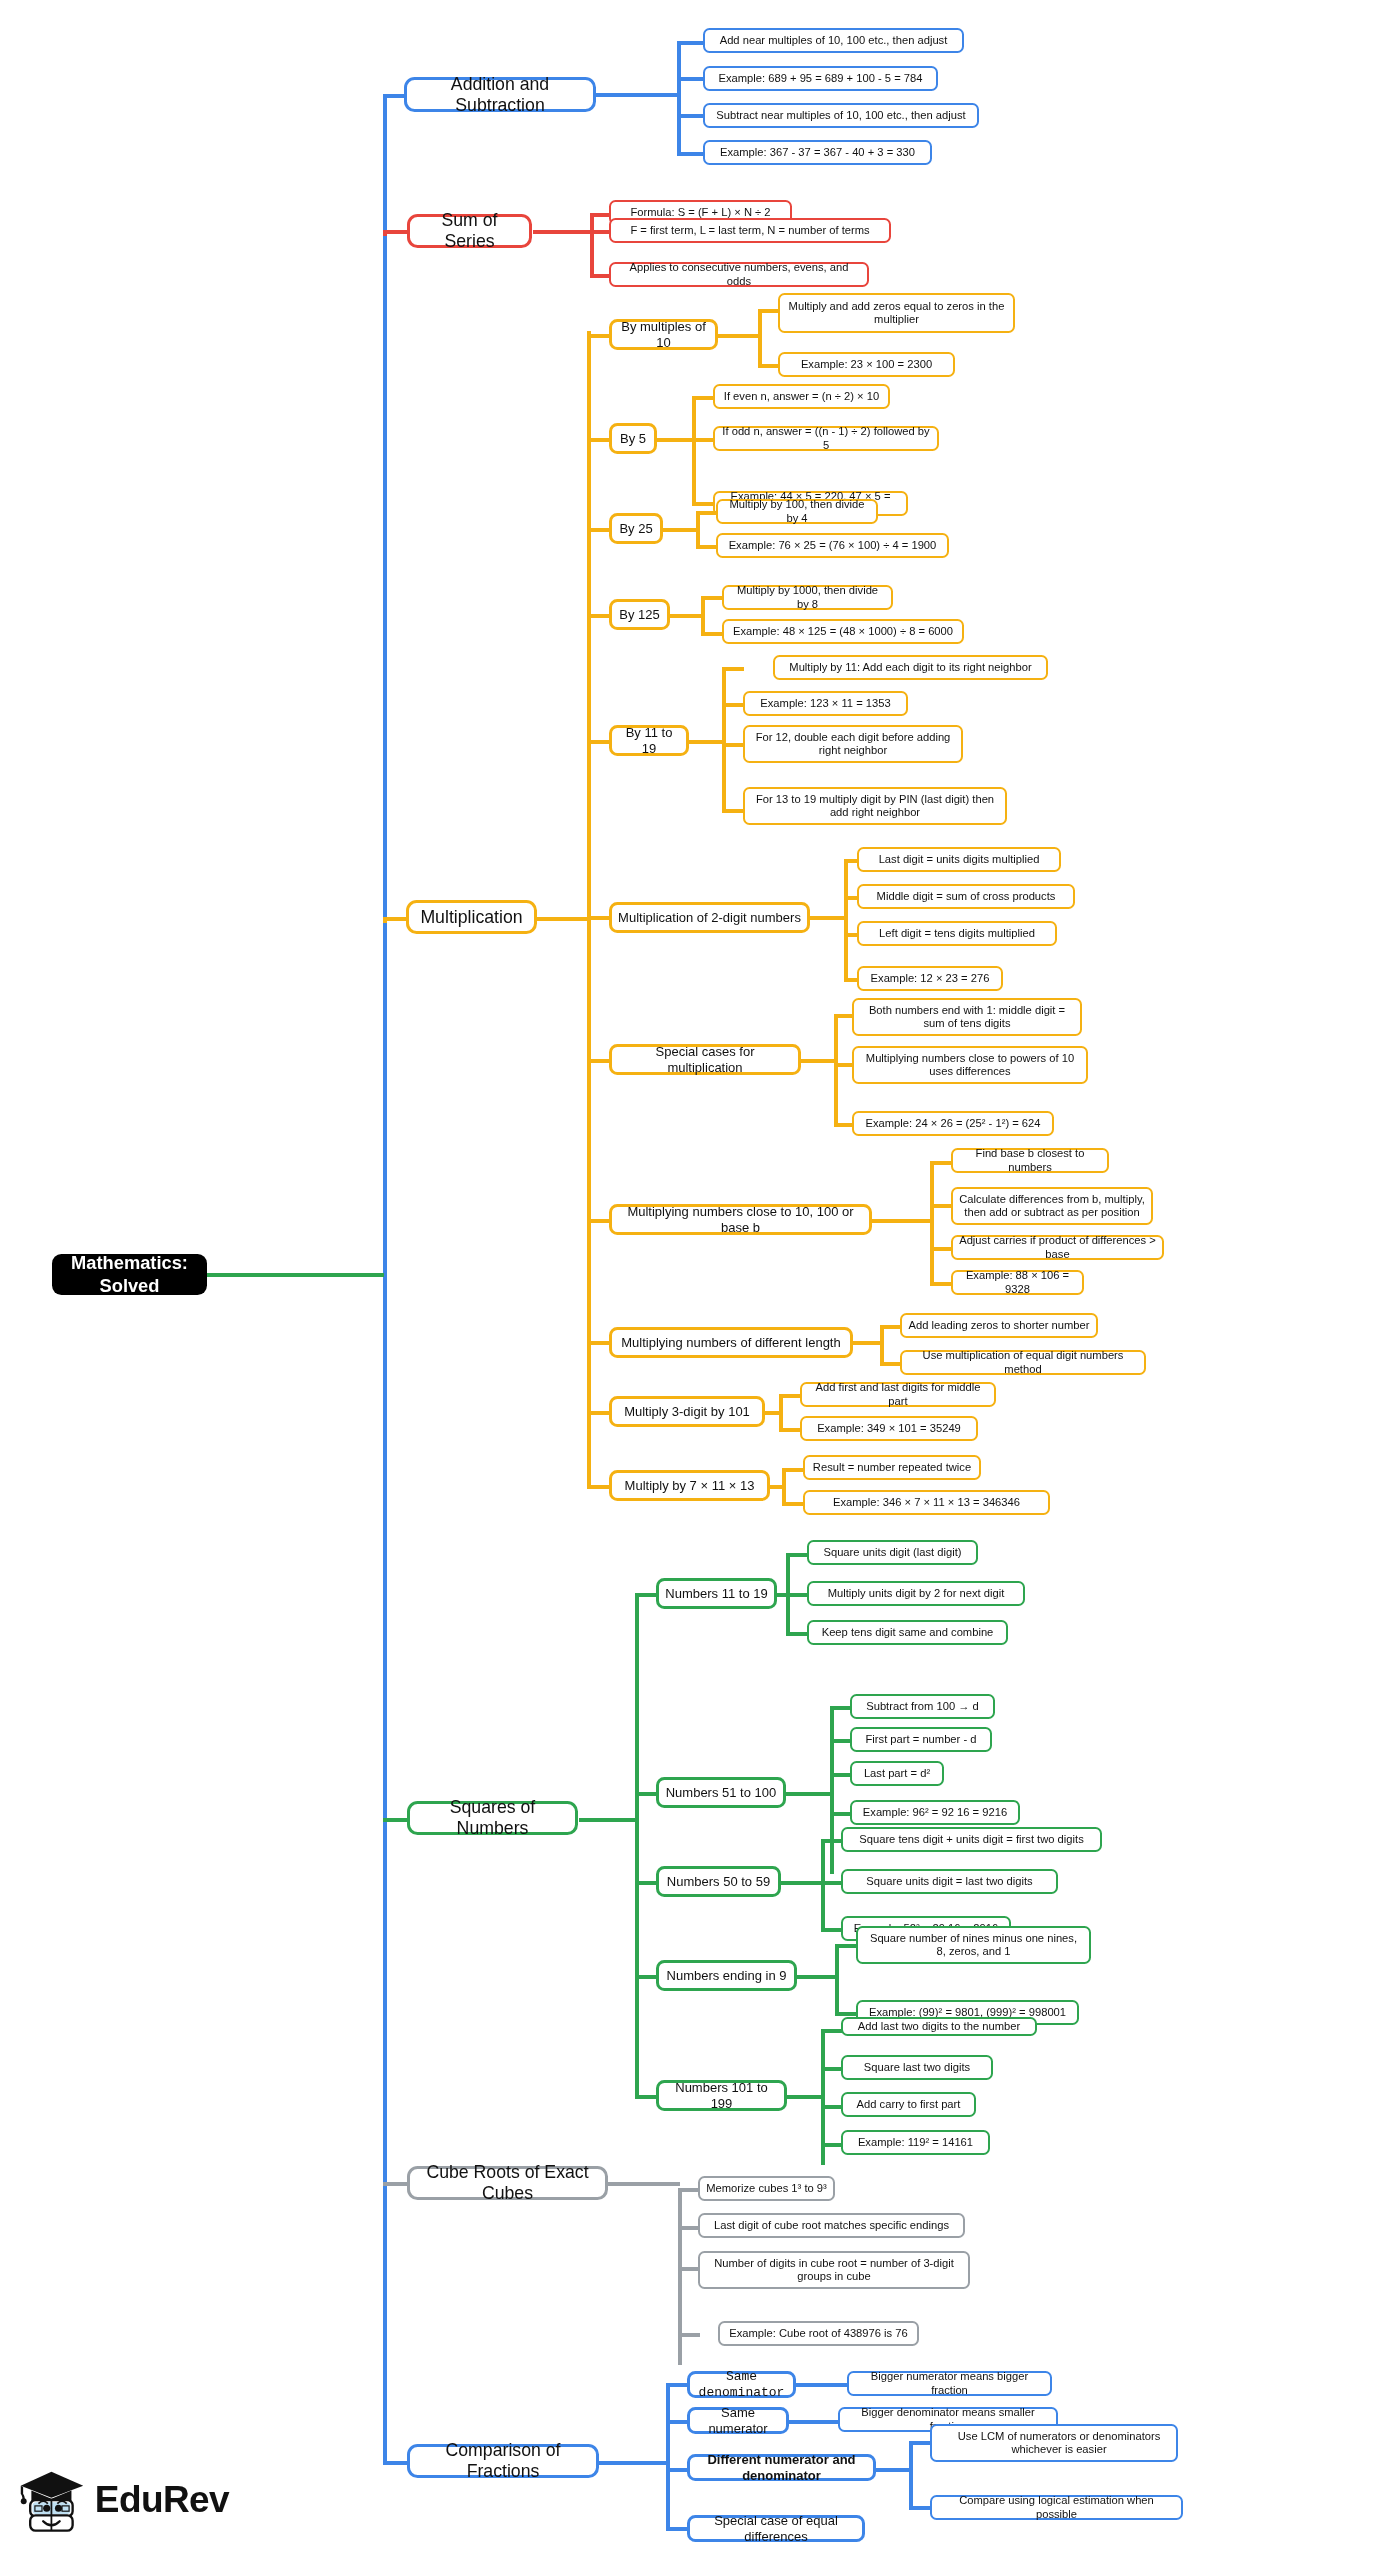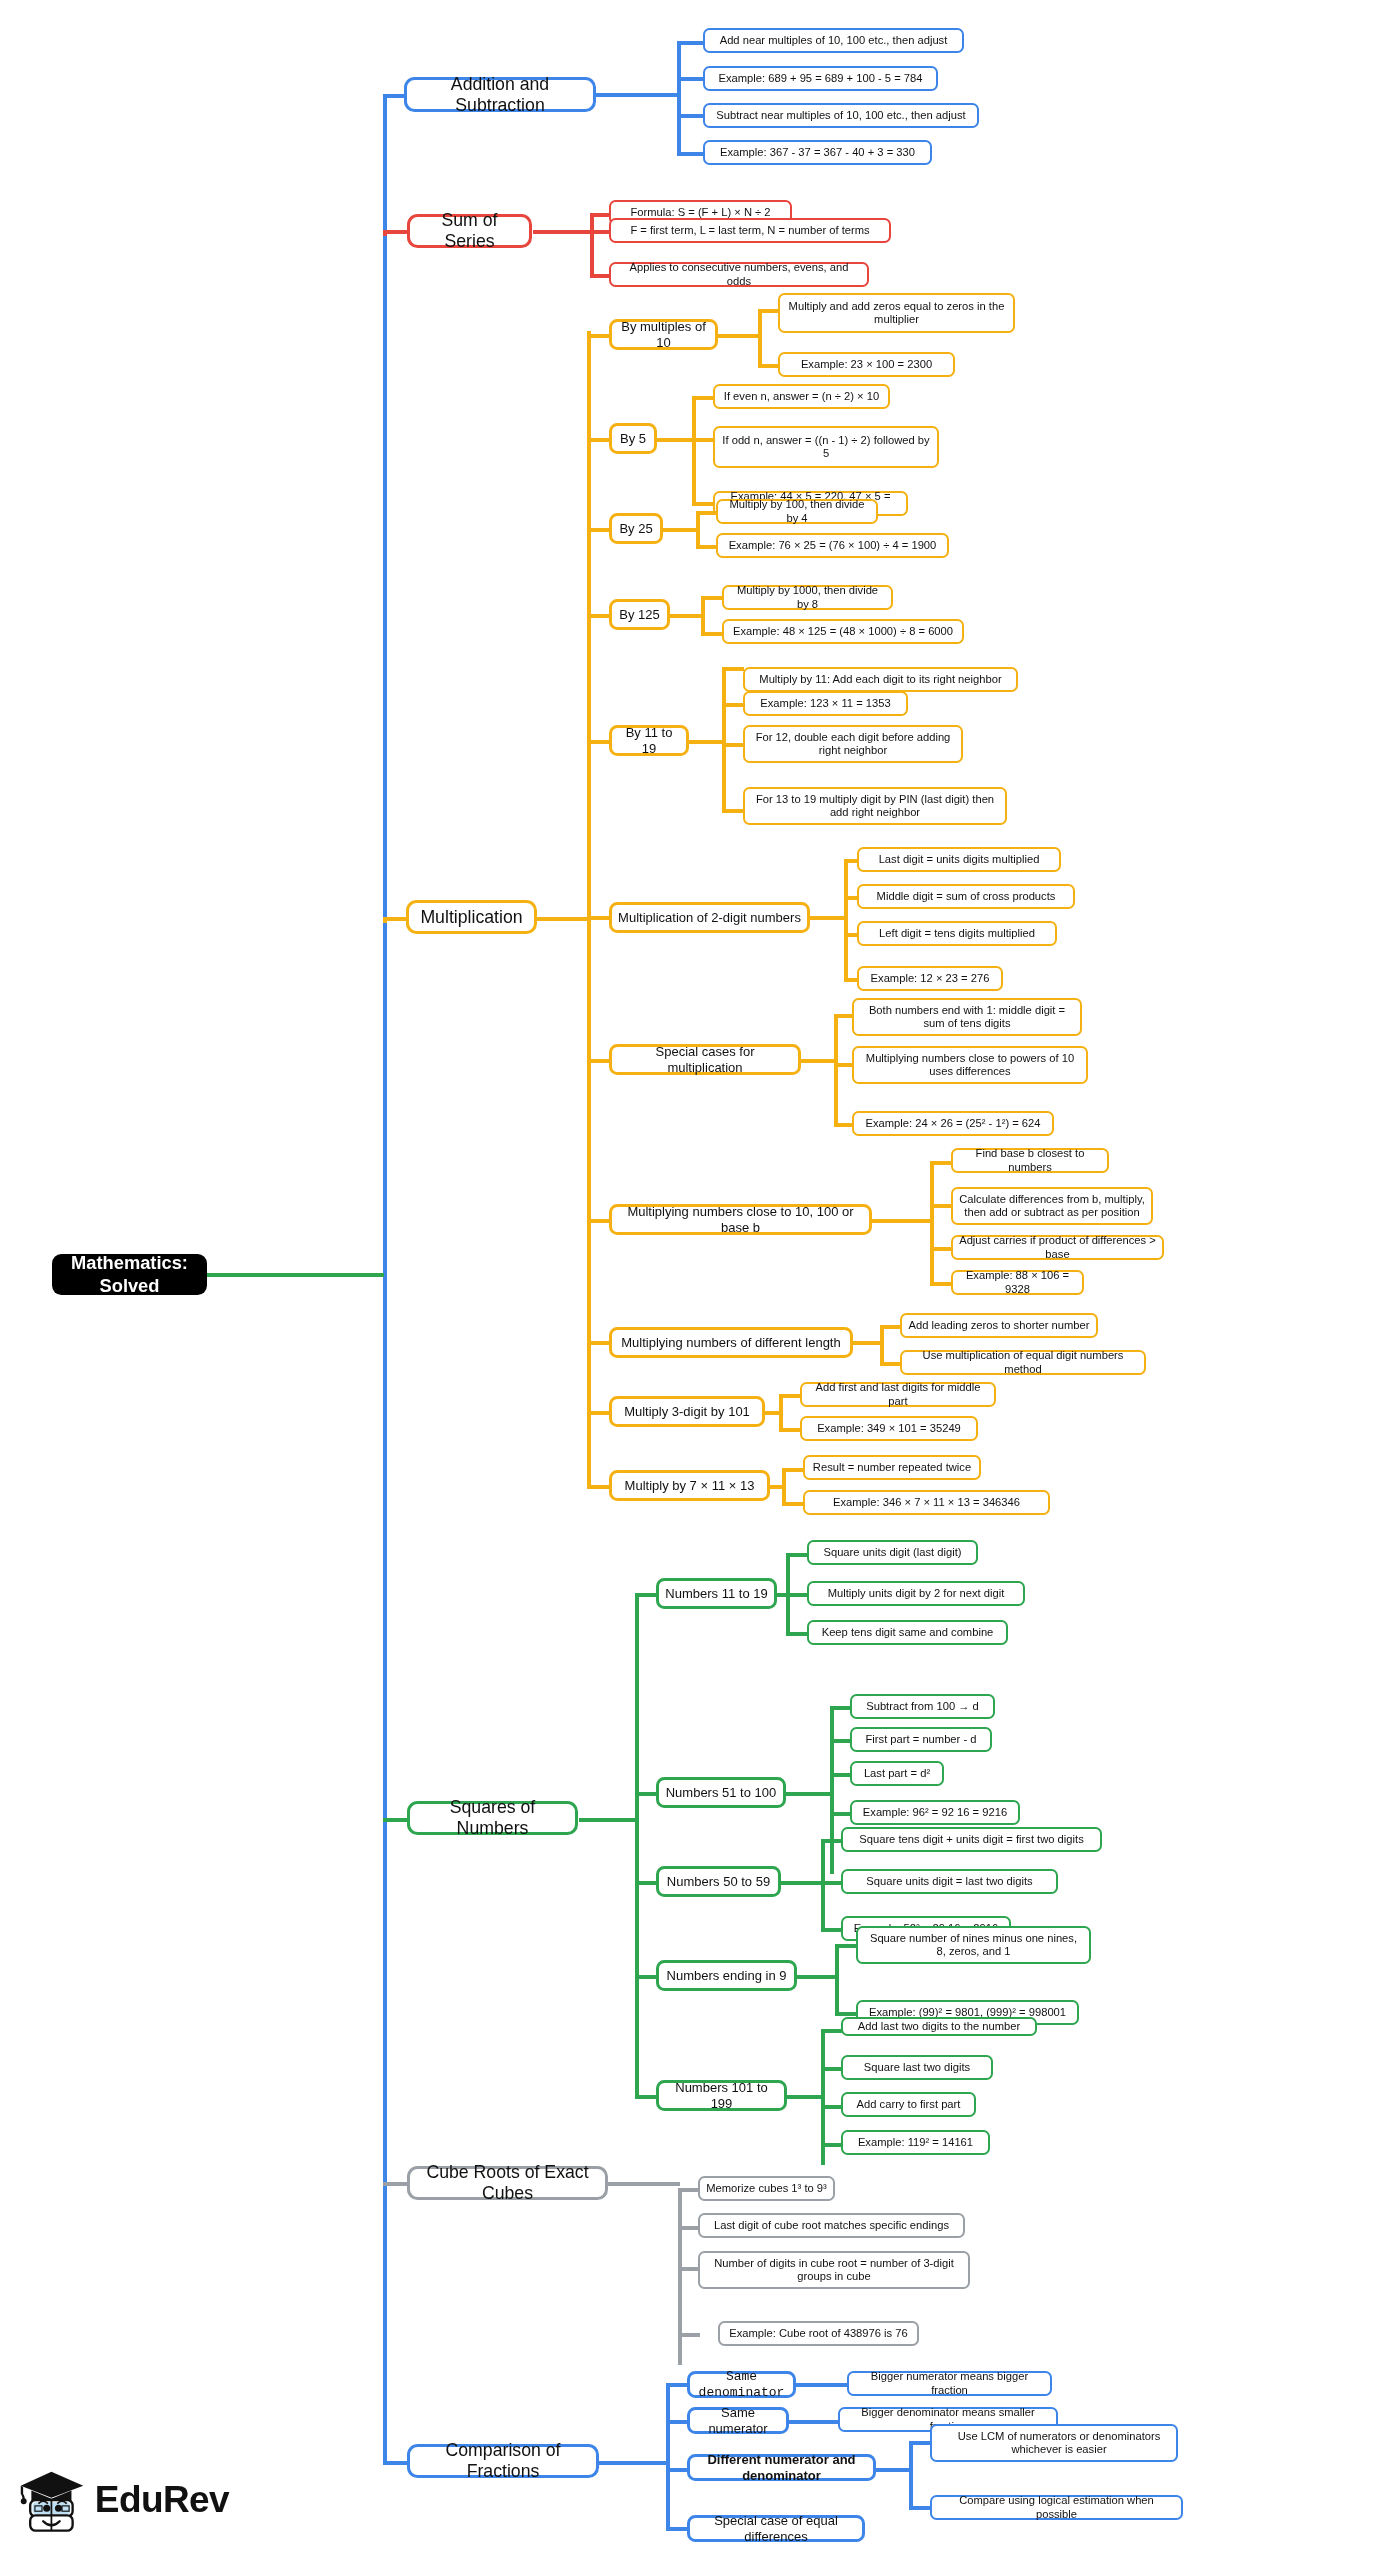--- a/index.html
+++ b/index.html
@@ -113,21 +113,21 @@
   <div class="node lvl3 c-amber" style="left:778px;top:352px;width:177px;height:25px;">Example: 23 × 100 = 2300</div>
 
   <div class="edge e-amber" style="left:587px;top:438px;width:23.6px;height:3.5px;"></div>
   <div class="node lvl2 c-amber" style="left:609px;top:423px;width:48px;height:31px;">By 5</div>
   <div class="edge e-amber" style="left:692px;top:396px;width:3.5px;height:110px;"></div>
   <div class="edge e-amber" style="left:657px;top:438px;width:38px;height:3.5px;"></div>
   <div class="edge e-amber" style="left:692px;top:396px;width:22.4px;height:3.5px;"></div>
   <div class="edge e-amber" style="left:692px;top:438px;width:22.4px;height:3.5px;"></div>
   <div class="edge e-amber" style="left:692px;top:502px;width:22.4px;height:3.5px;"></div>
   <div class="node lvl3 c-amber" style="left:713px;top:384px;width:177px;height:25px;">If even n, answer = (n ÷ 2) × 10</div>
-  <div class="node lvl3 c-amber" style="left:713px;top:426px;width:226px;height:42px;">If odd n, answer = ((n - 1) ÷ 2) followed by 5</div>
+  <div class="node lvl3 c-amber" style="left:713px;top:426px;width:226px;height:25px;">If odd n, answer = ((n - 1) ÷ 2) followed by 5</div>
   <div class="node lvl3 c-amber" style="left:713px;top:491px;width:195px;height:25px;">Example: 44 × 5 = 220, 47 × 5 = 235</div>
 
   <div class="edge e-amber" style="left:587px;top:528px;width:23.6px;height:3.5px;"></div>
   <div class="node lvl2 c-amber" style="left:609px;top:513px;width:54px;height:31px;">By 25</div>
   <div class="edge e-amber" style="left:696px;top:511px;width:3.5px;height:38px;"></div>
   <div class="edge e-amber" style="left:663px;top:528px;width:35px;height:3.5px;"></div>
   <div class="edge e-amber" style="left:696px;top:511px;width:22.4px;height:3.5px;"></div>
   <div class="edge e-amber" style="left:696px;top:545px;width:22.4px;height:3.5px;"></div>
   <div class="node lvl3 c-amber" style="left:716px;top:499px;width:162px;height:25px;">Multiply by 100, then divide by 4</div>
   <div class="node lvl3 c-amber" style="left:716px;top:533px;width:233px;height:25px;">Example: 76 × 25 = (76 × 100) ÷ 4 = 1900</div>
@@ -142,21 +142,21 @@
   <div class="node lvl3 c-amber" style="left:722px;top:619px;width:242px;height:25px;">Example: 48 × 125 = (48 × 1000) ÷ 8 = 6000</div>
 
   <div class="edge e-amber" style="left:587px;top:740px;width:23.6px;height:3.5px;"></div>
   <div class="node lvl2 c-amber" style="left:609px;top:725px;width:80px;height:31px;">By 11 to 19</div>
   <div class="edge e-amber" style="left:722px;top:667px;width:3.5px;height:146px;"></div>
   <div class="edge e-amber" style="left:688px;top:740px;width:35px;height:3.5px;"></div>
   <div class="edge e-amber" style="left:722px;top:667px;width:22.4px;height:3.5px;"></div>
   <div class="edge e-amber" style="left:722px;top:703px;width:22.4px;height:3.5px;"></div>
   <div class="edge e-amber" style="left:722px;top:743px;width:22.4px;height:3.5px;"></div>
   <div class="edge e-amber" style="left:722px;top:809px;width:22.4px;height:3.5px;"></div>
-  <div class="node lvl3 c-amber" style="left:743px;top:655px;width:275px;height:25px;margin-top:12px;">Multiply by 11: Add each digit to its right neighbor</div>
+  <div class="node lvl3 c-amber" style="left:773px;top:655px;width:275px;height:25px;">Multiply by 11: Add each digit to its right neighbor</div>
   <div class="node lvl3 c-amber" style="left:743px;top:691px;width:165px;height:25px;">Example: 123 × 11 = 1353</div>
   <div class="node lvl3 c-amber" style="left:743px;top:725px;width:220px;height:38px;">For 12, double each digit before adding right neighbor</div>
   <div class="node lvl3 c-amber" style="left:743px;top:787px;width:264px;height:38px;">For 13 to 19 multiply digit by PIN (last digit) then add right neighbor</div>
 
   <div class="edge e-amber" style="left:587px;top:916px;width:23.6px;height:3.5px;"></div>
   <div class="node lvl2 c-amber" style="left:609px;top:902px;width:201px;height:31px;">Multiplication of 2-digit numbers</div>
   <div class="edge e-amber" style="left:844px;top:859px;width:3.5px;height:123px;"></div>
   <div class="edge e-amber" style="left:809px;top:916px;width:37px;height:3.5px;"></div>
   <div class="edge e-amber" style="left:844px;top:859px;width:22.4px;height:3.5px;"></div>
   <div class="edge e-amber" style="left:844px;top:896px;width:22.4px;height:3.5px;"></div>

